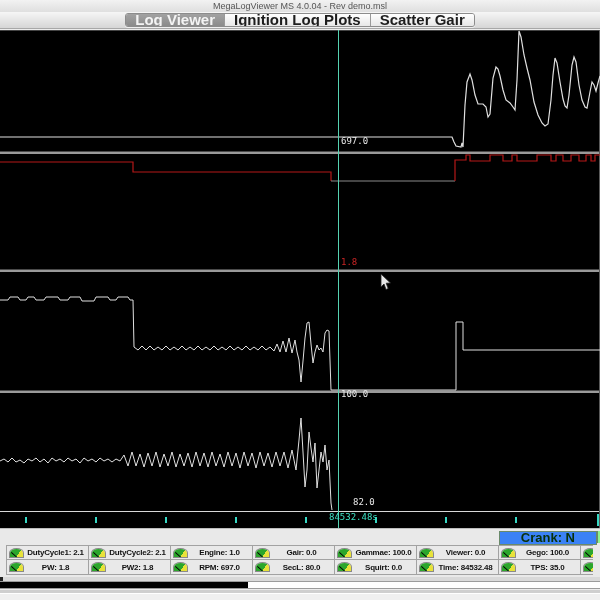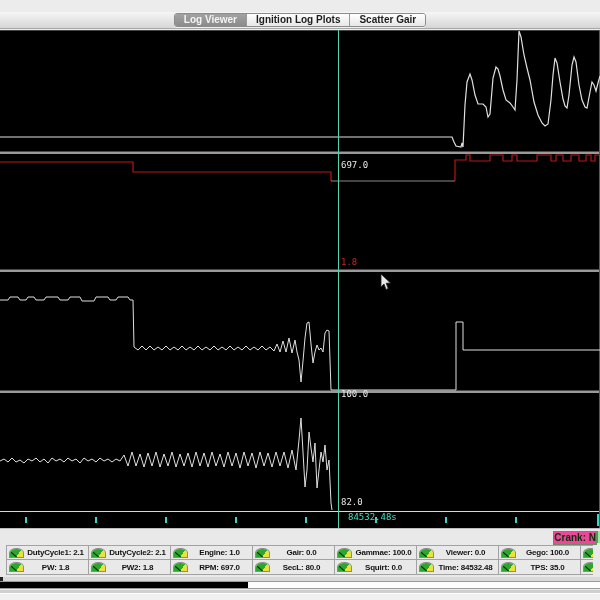--- a/index.html
+++ b/index.html
@@ -8,21 +8,21 @@
 
   
   .titlebar{position:absolute;top:0;left:0;width:600px;height:12px;
             background:linear-gradient(#f2f2f2,#dfdfdf);
             font-size:9px;line-height:12px;color:#555;text-align:center;}
   .tabbar{position:absolute;top:12px;left:0;width:600px;height:16px;
           background:linear-gradient(#f6f6f6,#d6d6d6);
           border-bottom:1px solid #a8a8a8;
           display:flex;justify-content:center;align-items:center;}
   .seg{display:flex;border:1px solid #8c8c8c;border-radius:3px;overflow:hidden;height:12px;box-shadow:0 1px 0 rgba(255,255,255,.6);}
-  .seg-item{font-size:10px;font-weight:bold;color:#1d1d1d;line-height:12px;
+  .seg-item{font-size:15px;font-weight:bold;color:#1d1d1d;line-height:12px;
             padding:0 9px;background:linear-gradient(#ffffff,#e7e7e7);
             border-right:1px solid #9a9a9a;white-space:nowrap;cursor:default;}
   .seg-item:last-child{border-right:none;}
   .seg-item.selected{background:linear-gradient(#a2a2a2,#8b8b8b);color:#f4f4f4;}
 
   
   .chart{position:absolute;top:30px;left:0;width:600px;height:498px;background:#000;
          border-top:1px solid #444;box-sizing:border-box;}
   .rborder{position:absolute;top:30px;right:0;width:1px;height:498px;background:#5a5a5a;}
   .divider{position:absolute;left:0;width:599px;height:2px;background:#9a9a9a;border-top:1px solid #4a4a4a;}
@@ -31,31 +31,31 @@
   .timeline{position:absolute;left:0;top:512px;width:599px;height:16px;background:#000;}
   .tick{position:absolute;top:5px;width:2px;height:6px;background:#37d8c4;}
   .tick.end{top:2px;height:12px;}
 
   svg.traces{position:absolute;top:0;left:0;pointer-events:none;}
 
   .cursorline{position:absolute;top:30px;width:1px;height:498px;background:#55d2b2;}
 
   .vlabel{position:absolute;font-size:9px;font-family:"DejaVu Sans Mono",monospace;
           color:#e8e8e8;line-height:9px;white-space:nowrap;}
-  #lab-rpm{left:341px;top:137px;margin-top:24px;}
+  #lab-rpm{left:341px;top:137px;}
   #lab-pw{left:341px;top:258px;color:#cc2525;}
   #lab-p3{left:341px;top:378px;margin-top:12px;}
-  #lab-p4{left:341px;top:498px;}
-  #lab-time{left:348px;top:513px;color:#3ce0c3;}
+  #lab-p4{left:353px;top:498px;}
+  #lab-time{left:329px;top:513px;color:#3ce0c3;}
 
   
   .statusbar{position:absolute;top:528px;left:0;width:600px;height:49px;
              background:#e9e9e9;border-top:1px solid #bdbdbd;box-sizing:border-box;}
-  .badge{position:absolute;top:2px;right:3px;height:12px;padding:0 0;
-         background:#ec4899;border:1px solid #6a8a6a;font-size:10px;font-weight:bold;
+  .badge{position:absolute;top:2px;right:3px;height:12px;padding:0 21px;
+         background:#3b82f6;border:1px solid #6a8a6a;font-size:13px;font-weight:bold;
          line-height:12px;color:#083008;white-space:nowrap;}
   .badge-sliver{position:absolute;top:2px;right:0;width:2px;height:12px;
                 background:#8ef48c;border-left:1px solid #6a8a6a;}
   .gaugerows{position:absolute;top:16px;left:6px;width:594px;}
   .gaugerow{display:flex;height:15px;}
   .gauge-cell{width:83px;min-width:83px;box-sizing:border-box;border:1px solid #a2a2a2;
               margin-left:-1px;margin-top:-1px;display:flex;align-items:center;
               background:#e9e9e9;overflow:hidden;}
   .gaugerow:first-child .gauge-cell{margin-top:0;}
   .gauge-cell:first-child{margin-left:0;}
@@ -77,20 +77,23 @@
             border-top:1px solid #9a9a9a;border-bottom:1px solid #9a9a9a;box-sizing:border-box;}
   .progress-fill{height:100%;background:#000;}
   .strip2{position:absolute;top:590px;left:0;width:600px;height:3px;background:#cfcfcf;}
   .strip3{position:absolute;top:593px;left:0;width:600px;height:7px;background:#f0f0f0;border-top:1px solid #fff;}
 </style>
 </head>
 <body>
 
 <div class="screen">
 
+  <div class="titlebar">
+    <span>MegaLogViewer MS 4.0.04 - Rev demo.msl</span>
+  </div>
 
   <div class="tabbar">
     <div class="seg">
         <div class="seg-item selected">Log Viewer</div>
         <div class="seg-item">Ignition Log Plots</div>
         <div class="seg-item">Scatter Gair</div>
       </div>
   </div>
 
   <div class="chart"></div>

